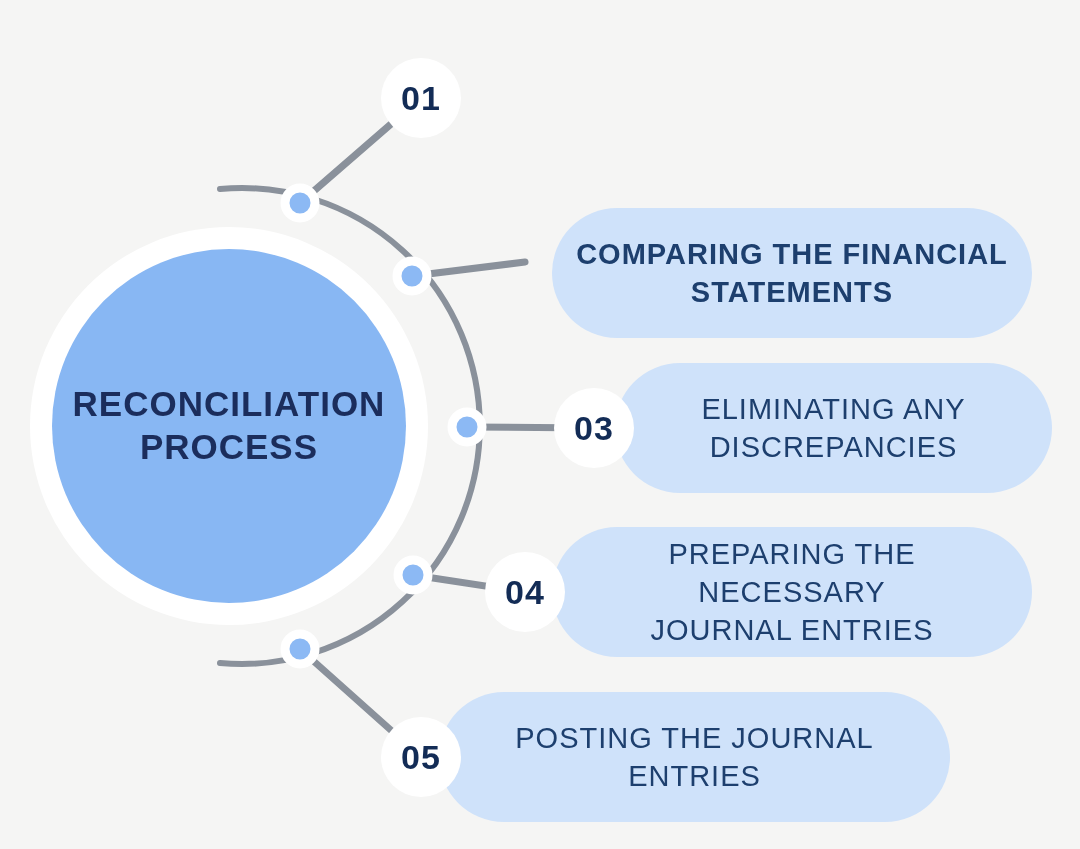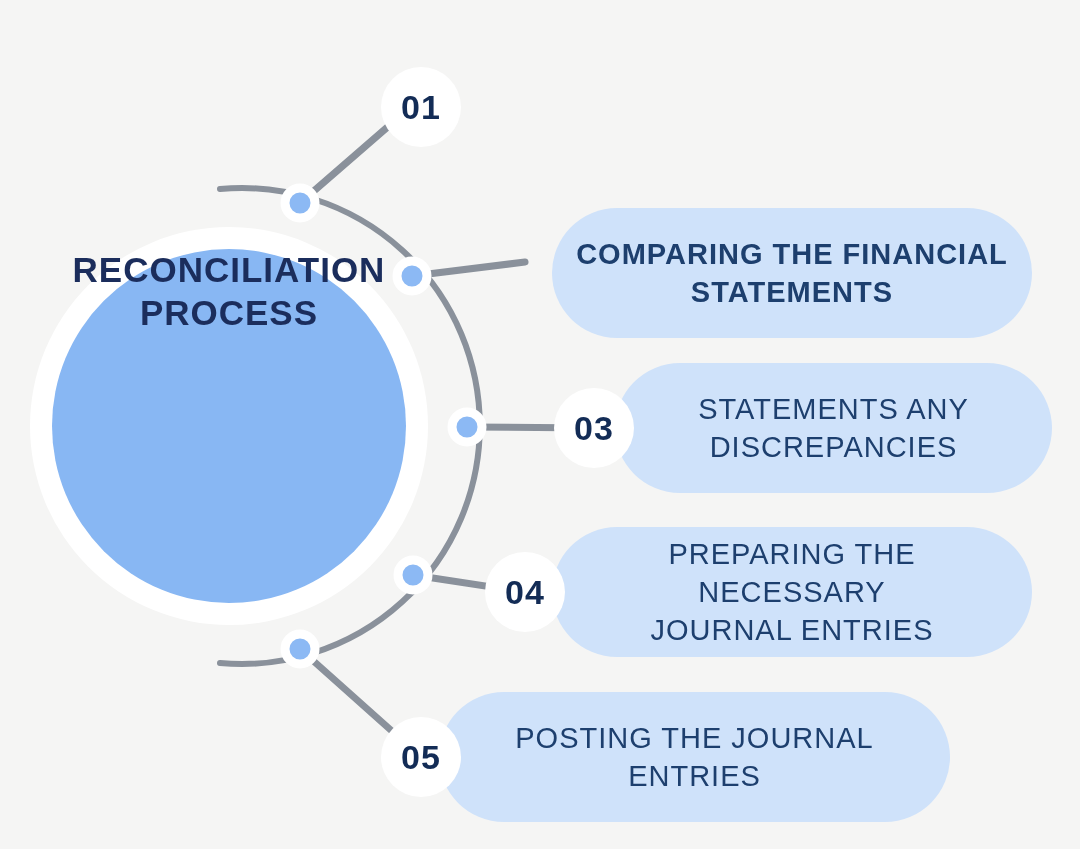--- a/index.html
+++ b/index.html
@@ -23,20 +23,21 @@
     background: #ffffff;
     border-radius: 50%;
     z-index: 2;
   }
   .central-fill {
     position: absolute;
     inset: 22px;
     background: #88b7f3;
     border-radius: 50%;
     display: flex;
+    align-items: center;
     justify-content: center;
     text-align: center;
   }
   .central-title {
     color: #1b2d5c;
     font-size: 35px;
     font-weight: bold;
     letter-spacing: 1px;
     line-height: 1.22;
     white-space: pre-line;
@@ -87,37 +88,37 @@
     align-items: center;
     justify-content: center;
     z-index: 4;
   }
   .badge-number {
     color: #132c56;
     font-size: 34px;
     font-weight: bold;
     letter-spacing: 1px;
   }
-  .badge.b1 { left: 381px; top: 67px;  }
+  .badge.b1 { left: 381px; top: 58px;  }
   .badge.b2 { left: 485px; top: 222px; }
   .badge.b3 { left: 554px; top: 388px; text-align: right; }
   .badge.b4 { left: 485px; top: 552px; }
   .badge.b5 { left: 381px; top: 717px; }
 </style>
 </head>
 <body>
 
 <div class="canvas">
 
   <div class="pill s2">
     <div class="pill-label">COMPARING THE FINANCIAL
 STATEMENTS</div>
   </div>
   <div class="pill s3">
-    <div class="pill-label">STATEMENTS ANY
+    <div class="pill-label">ELIMINATING ANY
 DISCREPANCIES</div>
   </div>
   <div class="pill s5">
     <div class="pill-label">POSTING THE JOURNAL ENTRIES</div>
   </div>
   <div class="pill s4">
     <div class="pill-label">PREPARING THE NECESSARY
 JOURNAL ENTRIES</div>
   </div>
 

